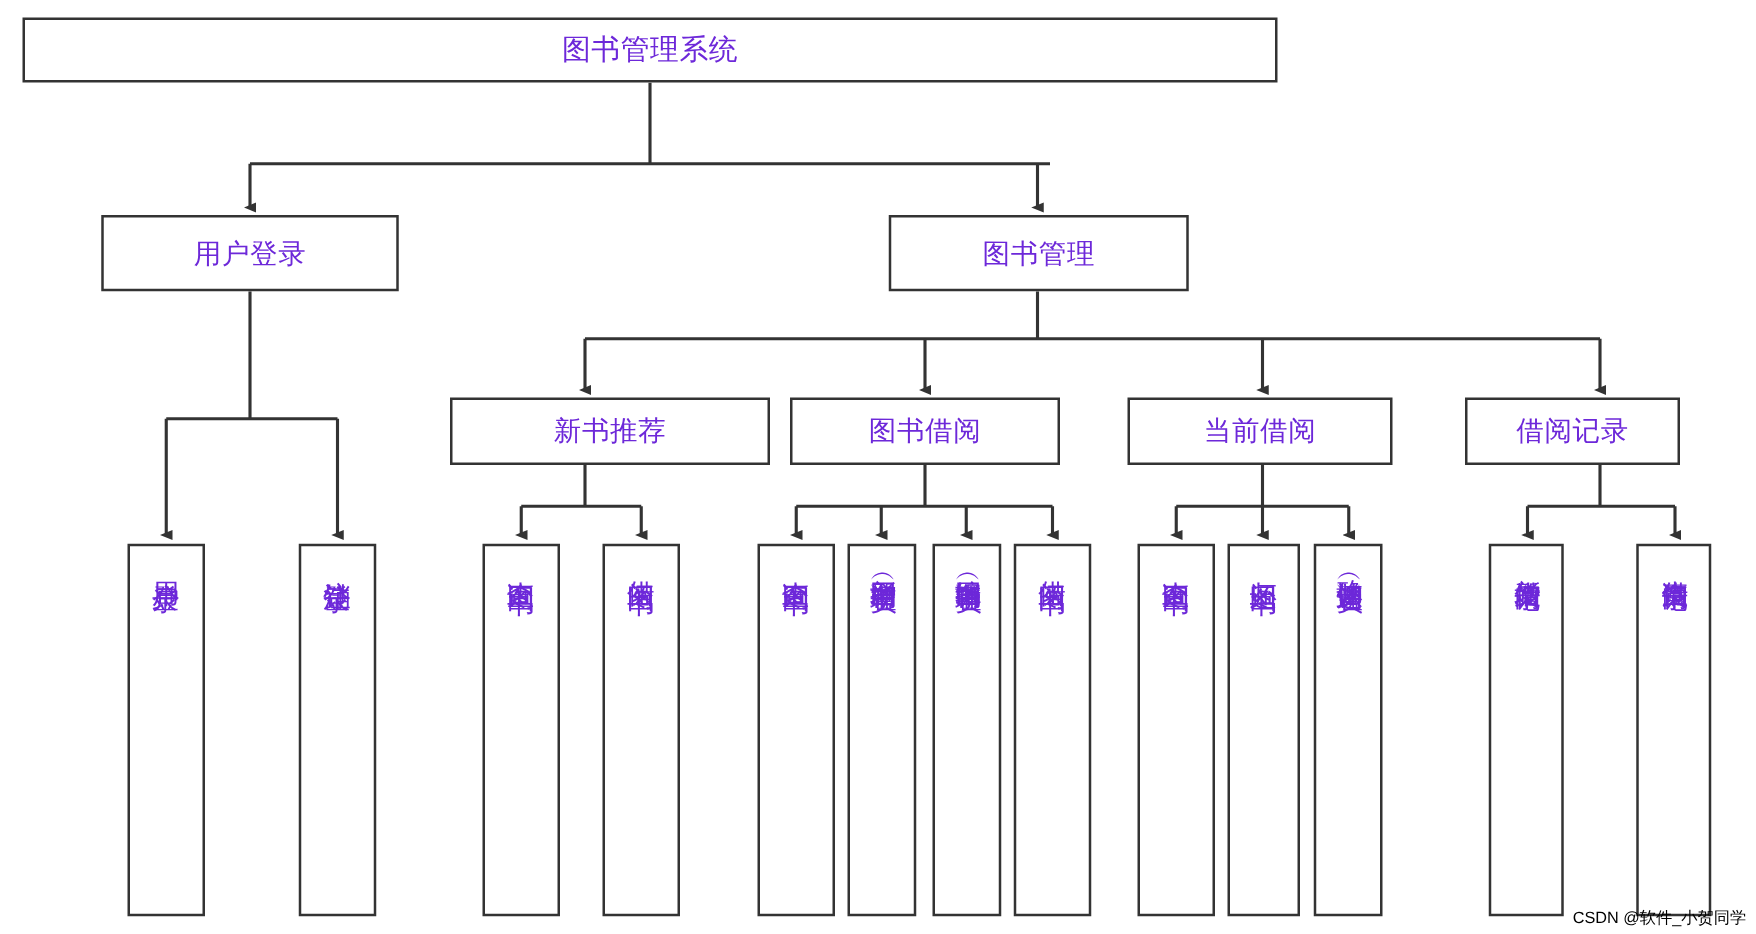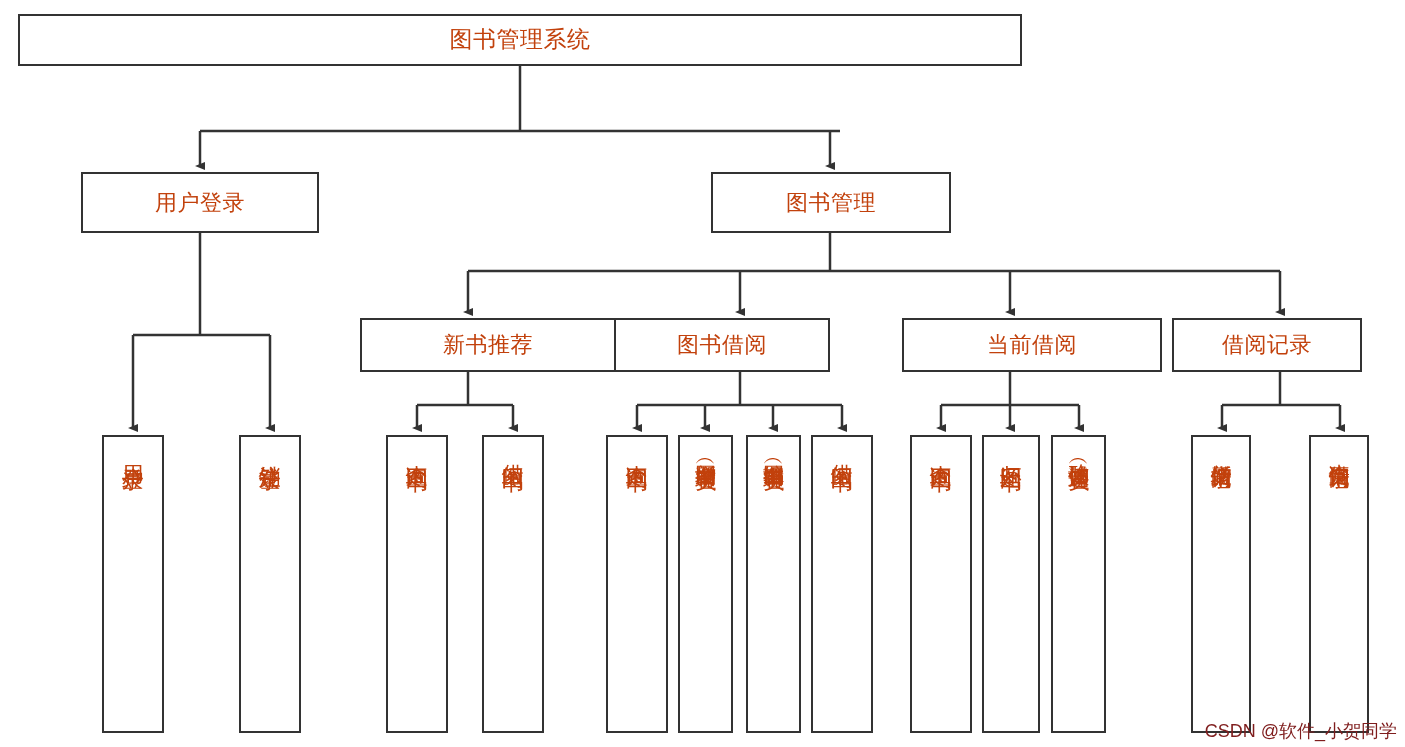--- a/index.html
+++ b/index.html
@@ -32,21 +32,21 @@
     display: flex;
     align-items: center;
     justify-content: center;
     color: #1b1b1b;
     z-index: 2;
   }
   .node-label {
     display: block;
     text-align: center;
     line-height: 1.18;
-    color: #c2410c;
+    color: #6d28d9;
     white-space: nowrap;
   }
   
   .node.h .node-label {
     font-size: 22px;
     letter-spacing: 0.5px;
   }
   .node.root .node-label {
     font-size: 23px;
   }
@@ -65,22 +65,22 @@
     white-space: nowrap;
   }
   .node.v.tall .node-label {
     font-size: 21px;
     letter-spacing: 1px;
   }
   #watermark {
     position: absolute;
     right: 8px;
     bottom: 4px;
-    font-size: 18px;
-    color: #7f1d1d;
+    font-size: 13px;
+    color: #000000;
     z-index: 5;
     white-space: nowrap;
     font-family: "Liberation Sans", "DejaVu Sans", sans-serif;
   }
 </style>
 </head>
 <body>
 
 <div id="canvas">
 
@@ -142,27 +142,27 @@
   <div class="node h" style="left:81px; top:172px; width:238px; height:61px;">
     <span class="node-label">用户登录</span>
   </div>
   <div class="node h" style="left:711px; top:172px; width:240px; height:61px;">
     <span class="node-label">图书管理</span>
   </div>
 
   <div class="node h" style="left:360px; top:318px; width:256px; height:54px;">
     <span class="node-label">新书推荐</span>
   </div>
-  <div class="node h" style="left:614px; top:318px; width:216px; height:54px;">
+  <div class="node h" style="left:632px; top:318px; width:216px; height:54px;">
     <span class="node-label">图书借阅</span>
   </div>
-  <div class="node h" style="left:902px; top:318px; width:260px; height:54px;">
+  <div class="node h" style="left:902px; top:318px; width:212px; height:54px;">
     <span class="node-label">当前借阅</span>
   </div>
-  <div class="node h" style="left:1172px; top:318px; width:190px; height:54px;">
+  <div class="node h" style="left:1172px; top:318px; width:172px; height:54px;">
     <span class="node-label">借阅记录</span>
   </div>
 
   <div class="node v" style="left:102px; top:435px; width:62px; height:298px;">
     <span class="node-label">用户登录</span>
   </div>
   <div class="node v" style="left:239px; top:435px; width:62px; height:298px;">
     <span class="node-label">注销登录</span>
   </div>
 

